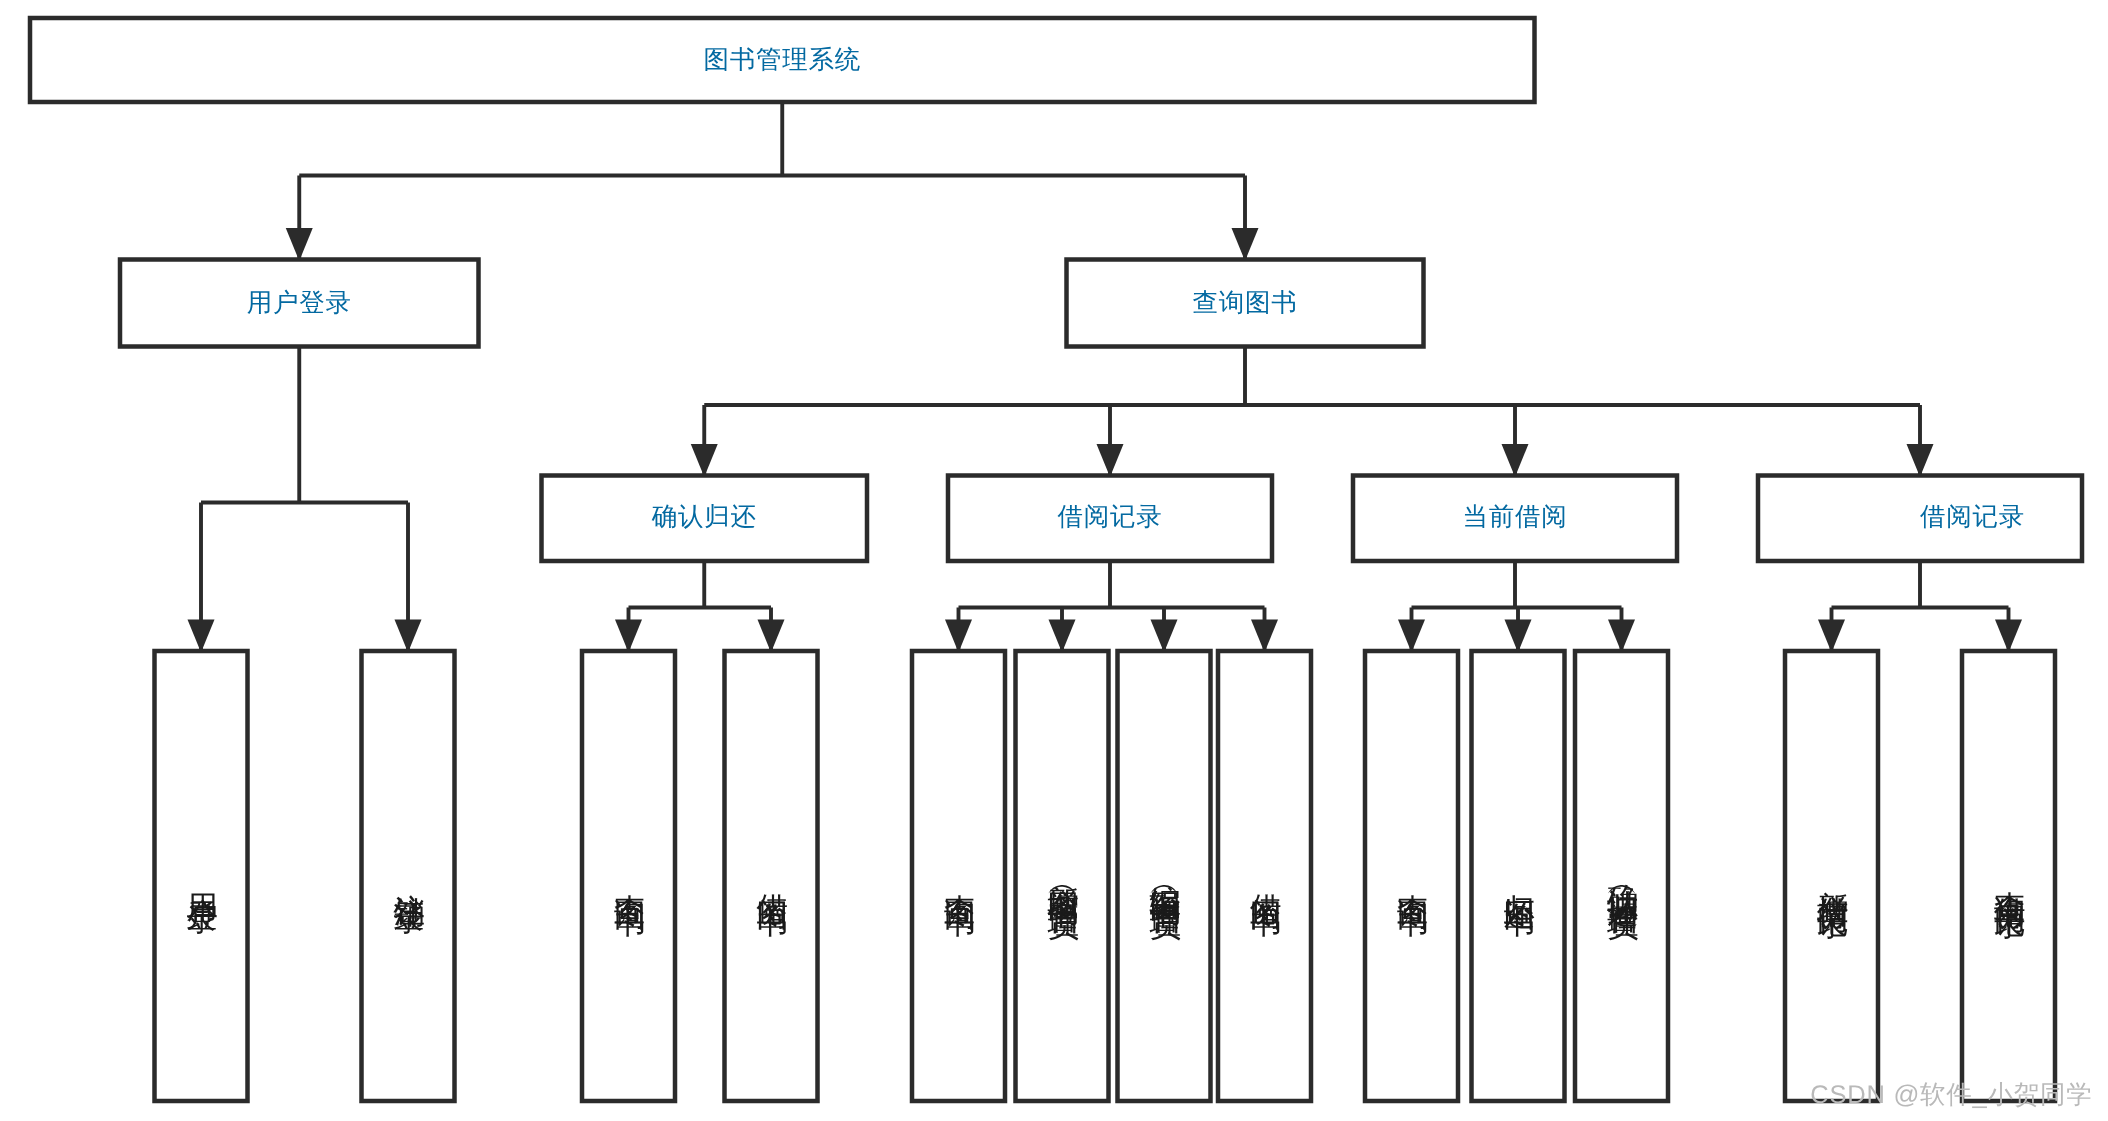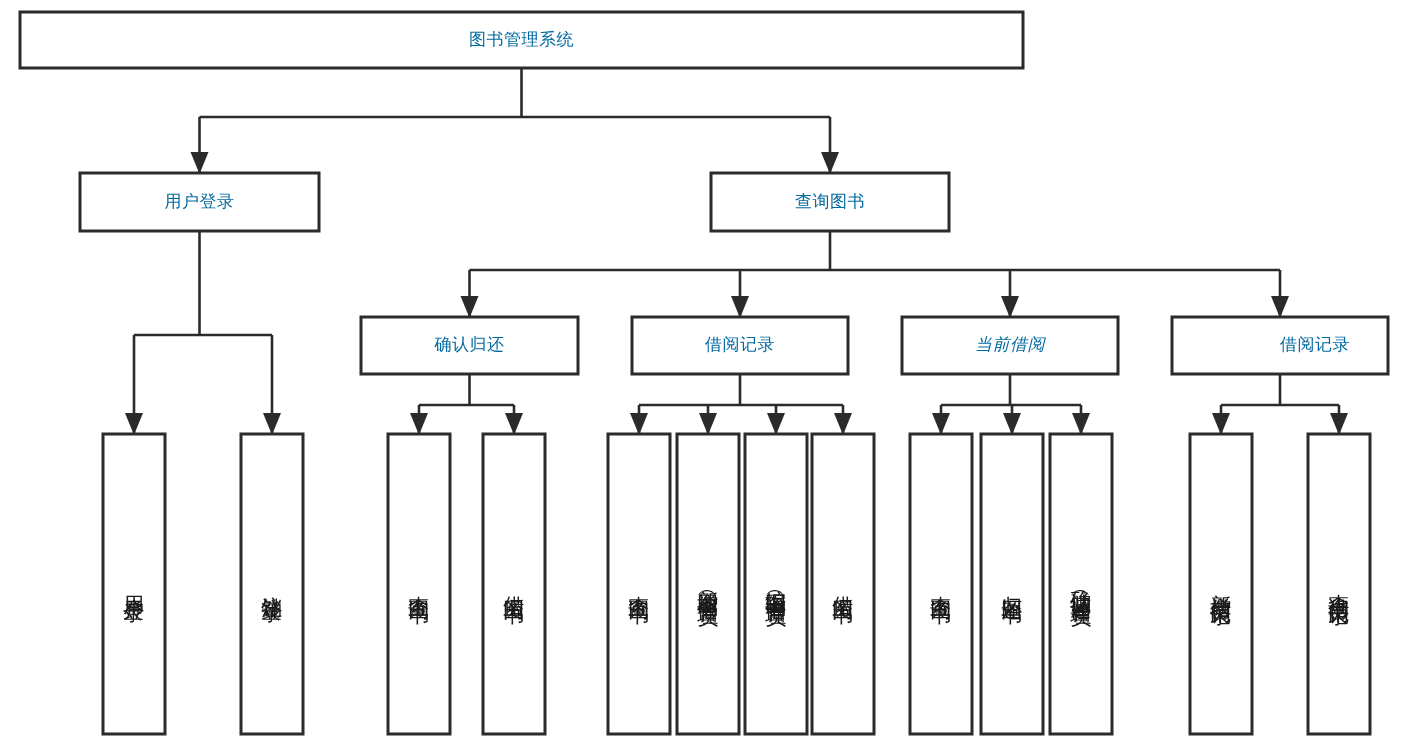--- a/index.html
+++ b/index.html
@@ -163,30 +163,31 @@
         <rect x="1308" y="434" width="62" height="300" class="node-rect"></rect>
       </g>
   </svg>
 
   <div id="labels-layer">
       <div class="h-label" style="left: 20px; top: 12px; width: 1003px; height: 56px;">图书管理系统</div>
       <div class="h-label" style="left: 80px; top: 173px; width: 239px; height: 58px;">用户登录</div>
       <div class="h-label" style="left: 711px; top: 173px; width: 238px; height: 58px;">查询图书</div>
       <div class="h-label" style="left: 361px; top: 317px; width: 217px; height: 57px;">确认归还</div>
       <div class="h-label" style="left: 632px; top: 317px; width: 216px; height: 57px;">借阅记录</div>
-      <div class="h-label" style="left: 902px; top: 317px; width: 216px; height: 57px; font-style: italic;">当前借阅</div>
+      <div class="h-label" style="left: 902px; top: 317px; width: 216px; height: 57px;">当前借阅</div>
       <div class="h-label" style="left: 1207px; top: 317px; width: 216px; height: 57px;">借阅记录</div>
       <div class="v-label" style="left: 103px; top: 434px; width: 62px; height: 300px;">用户登录</div>
       <div class="v-label" style="left: 241px; top: 434px; width: 62px; height: 300px;">注销登录</div>
       <div class="v-label" style="left: 388px; top: 434px; width: 62px; height: 300px;">查询图书</div>
       <div class="v-label" style="left: 483px; top: 434px; width: 62px; height: 300px;">借阅图书</div>
       <div class="v-label" style="left: 608px; top: 434px; width: 62px; height: 300px;">查询图书</div>
       <div class="v-label" style="left: 677px; top: 434px; width: 62px; height: 300px;">新增图书（管理员）</div>
       <div class="v-label" style="left: 745px; top: 434px; width: 62px; height: 300px;">编辑图书（管理员）</div>
       <div class="v-label" style="left: 812px; top: 434px; width: 62px; height: 300px;">借阅图书</div>
       <div class="v-label" style="left: 910px; top: 434px; width: 62px; height: 300px;">查询图书</div>
       <div class="v-label" style="left: 981px; top: 434px; width: 62px; height: 300px;">归还图书</div>
       <div class="v-label" style="left: 1050px; top: 434px; width: 62px; height: 300px;">确认归还（管理员）</div>
       <div class="v-label" style="left: 1190px; top: 434px; width: 62px; height: 300px;">新增借阅记录</div>
       <div class="v-label" style="left: 1308px; top: 434px; width: 62px; height: 300px;">查询借阅记录</div>
     </div>
 
+  <div class="watermark">CSDN @软件_小贺同学</div>
 </div>
 
 </body></html>

